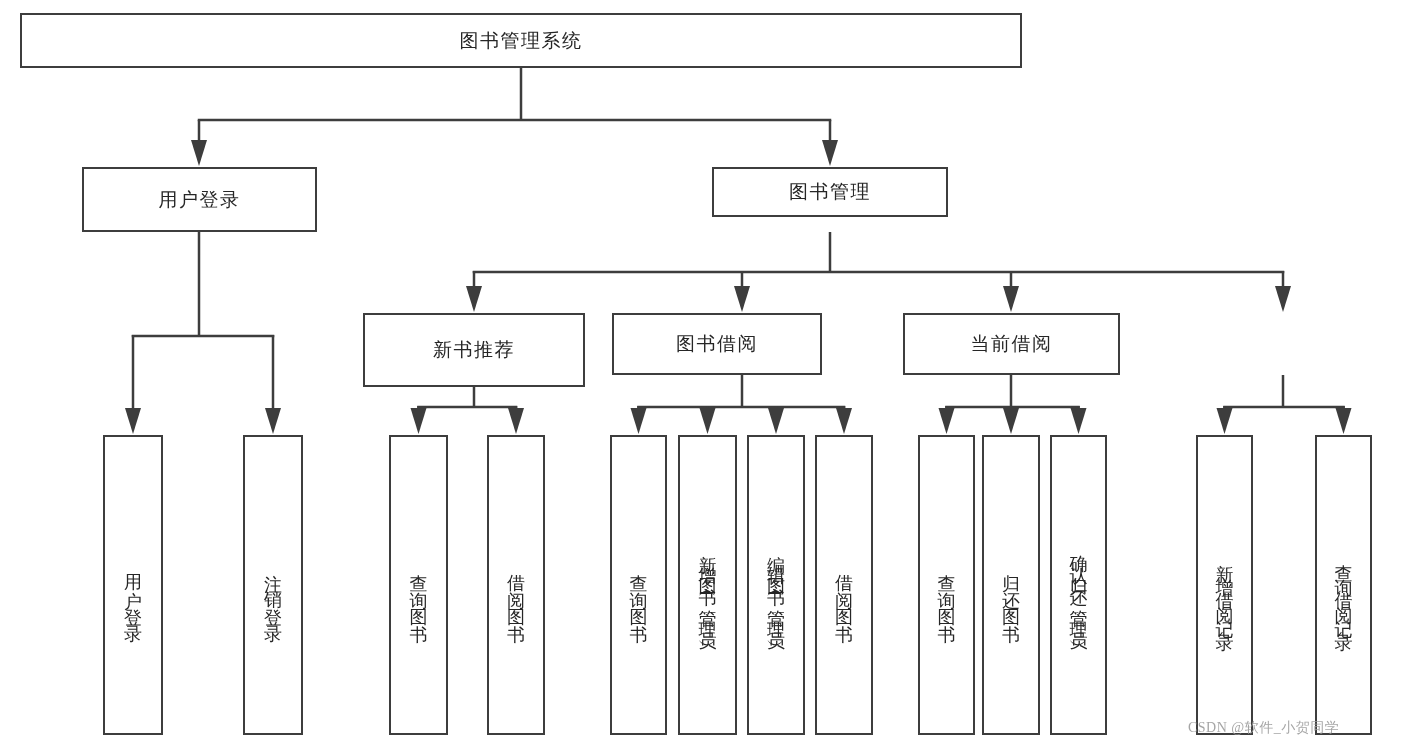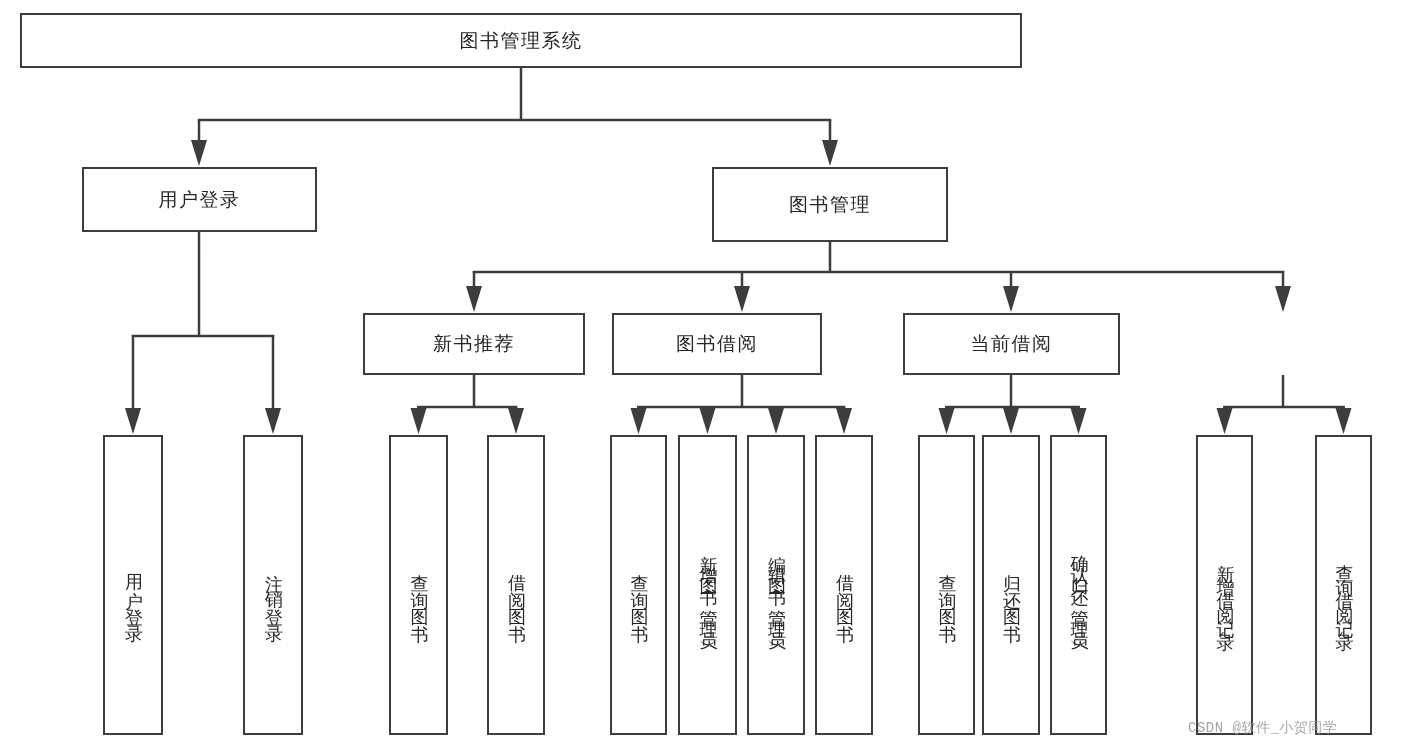--- a/index.html
+++ b/index.html
@@ -8,21 +8,21 @@
     --watermark: #9e9e9e;
     --background: #ffffff;
   }
   html, body { margin: 0; padding: 0; background: var(--background); }
   #canvas {
     position: relative;
     width: 1405px;
     height: 747px;
     background: var(--background);
     overflow: hidden;
-    font-family: Liberation Mono, monospace;
+    font-family: Liberation Serif, serif;
     color: var(--text);
     border-radius: 12px;
   }
   #connector-layer {
     position: absolute;
     left: 0; top: 0;
     width: 1405px; height: 747px;
     pointer-events: none;
   }
   #connector-layer line { stroke: var(--line); stroke-width: 2.5; }
@@ -37,22 +37,22 @@
     justify-content: center;
     z-index: 2;
   }
   .hlabel {
     font-size: 19px;
     letter-spacing: 1.5px;
     white-space: nowrap;
   }
   #node-root { left: 20px; top: 13px; width: 1002px; height: 55px; border-width: 2px; }
   #node-user-login       { left:  82px; top: 167px; width: 235px; height: 65px; }
-  #node-book-management  { left: 712px; top: 167px; width: 236px; height: 75px; }
-  #node-new-book-recommend { left:  363px; top: 313px; width: 222px; height: 62px; }
+  #node-book-management  { left: 712px; top: 167px; width: 236px; height: 50px; }
+  #node-new-book-recommend { left:  363px; top: 313px; width: 222px; height: 74px; }
   #node-book-borrow        { left:  612px; top: 313px; width: 210px; height: 62px; }
   #node-current-borrow     { left:  903px; top: 313px; width: 217px; height: 62px; text-align: center; }
   #node-borrow-records     { left: 1173px; top: 313px; width: 220px; height: 62px; }
   .leaf { top: 435px; height: 300px; }
   .vlabel {
     writing-mode: vertical-rl;
     text-orientation: mixed;
     font-size: 18px;
     line-height: 1;
     white-space: nowrap;

